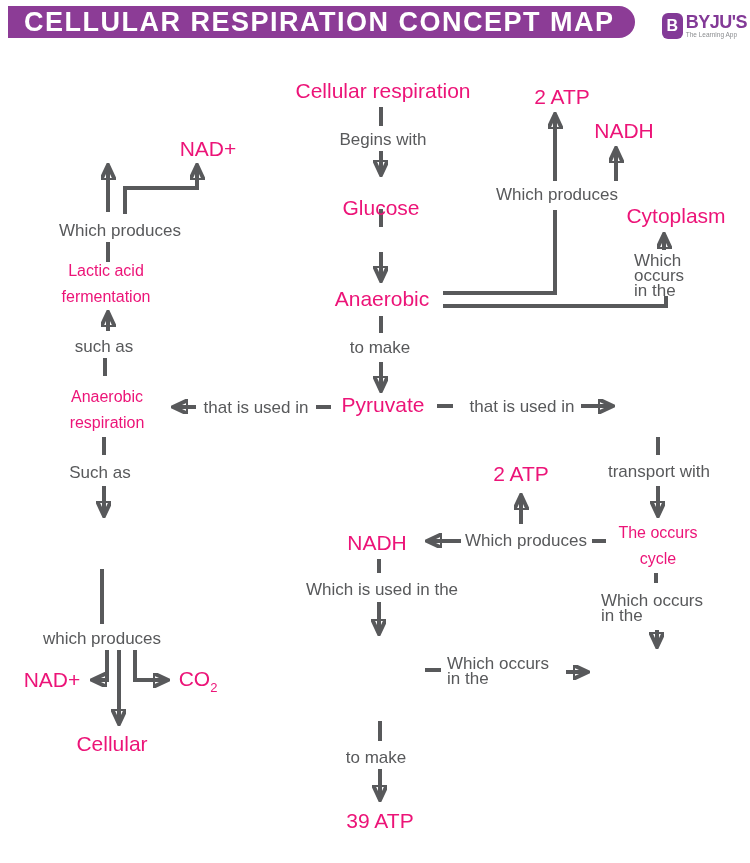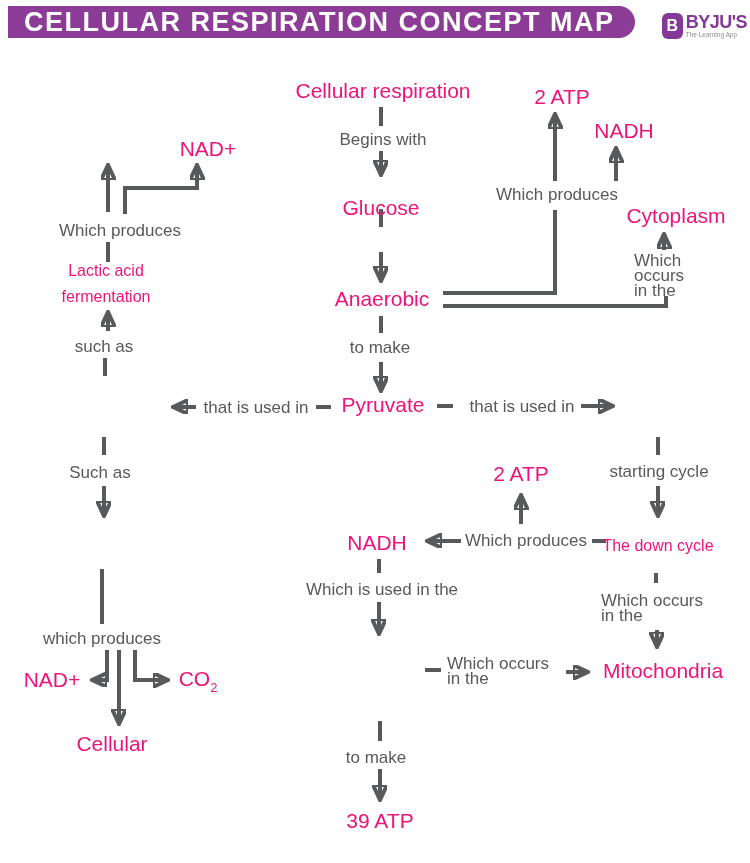--- a/index.html
+++ b/index.html
@@ -96,39 +96,39 @@
 
   <div class="node" style="left:383px;top:91px">Cellular respiration</div>
   <div class="node" style="left:381px;top:208px">Glucose</div>
   <div class="node" style="left:382px;top:299px">Anaerobic</div>
   <div class="node" style="left:383px;top:405px">Pyruvate</div>
   <div class="node" style="left:562px;top:97px">2 ATP</div>
   <div class="node" style="left:624px;top:131px">NADH</div>
   <div class="node" style="left:676px;top:216px">Cytoplasm</div>
   <div class="node" style="left:208px;top:149px">NAD+</div>
   <div class="node wrap" style="left:106px;top:284px;width:135px">Lactic acid fermentation</div>
+  <div class="node wrap" style="left:107px;top:410px;width:125px">Anaerobic respiration</div>
   <div class="node" style="left:52px;top:680px">NAD+</div>
   <div class="node" style="left:198px;top:681px"><span>CO</span><span class="co2-sub">2</span></div>
   <div class="node" style="left:112px;top:744px">Cellular</div>
-  <div class="node wrap" style="left:658px;top:546px;width:115px">The down cycle</div>
+  <div class="node wrap" style="left:658px;top:546px;width:115px">The occurs cycle</div>
   <div class="node" style="left:521px;top:474px">2 ATP</div>
   <div class="node" style="left:377px;top:543px">NADH</div>
-  <div class="node" style="left:663px;top:671px">Mitochondria</div>
   <div class="node" style="left:380px;top:821px">39 ATP</div>
 
   <div class="elabel" style="left:383px;top:139px">Begins with</div>
   <div class="elabel" style="left:380px;top:347px">to make</div>
   <div class="elabel" style="left:557px;top:194px">Which produces</div>
   <div class="elabel wrap" style="left:666px;top:275px;width:64px">Which occurs in the</div>
   <div class="elabel" style="left:120px;top:230px">Which produces</div>
   <div class="elabel" style="left:104px;top:346px">such as</div>
   <div class="elabel" style="left:256px;top:407px">that is used in</div>
   <div class="elabel" style="left:522px;top:406px">that is used in</div>
   <div class="elabel" style="left:100px;top:472px">Such as</div>
   <div class="elabel" style="left:102px;top:638px">which produces</div>
-  <div class="elabel" style="left:659px;top:471px">starting cycle</div>
+  <div class="elabel" style="left:659px;top:471px">transport with</div>
   <div class="elabel" style="left:526px;top:540px">Which produces</div>
   <div class="elabel" style="left:382px;top:589px">Which is used in the</div>
   <div class="elabel wrap" style="left:657px;top:608px;width:112px">Which occurs in the</div>
   <div class="elabel wrap" style="left:503px;top:671px;width:112px">Which occurs in the</div>
   <div class="elabel" style="left:376px;top:757px">to make</div>
 
 </div>
 
 </body></html>

